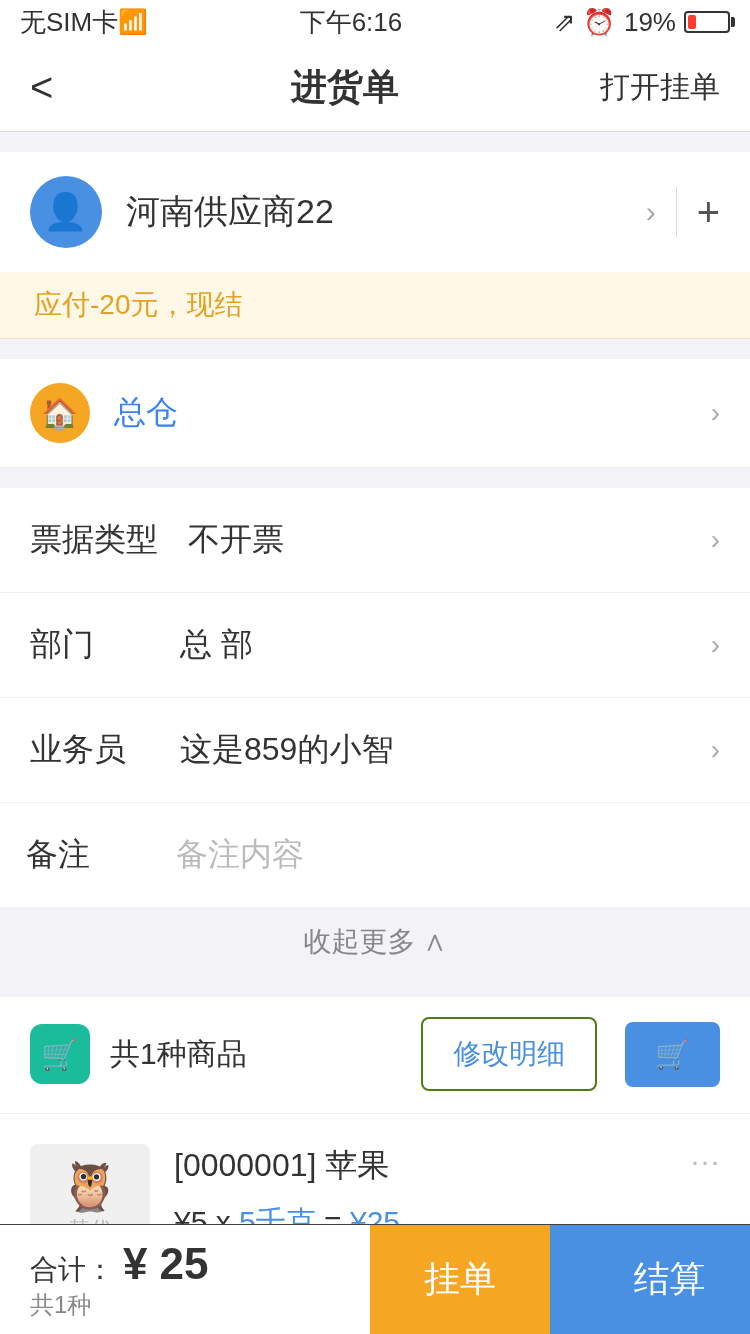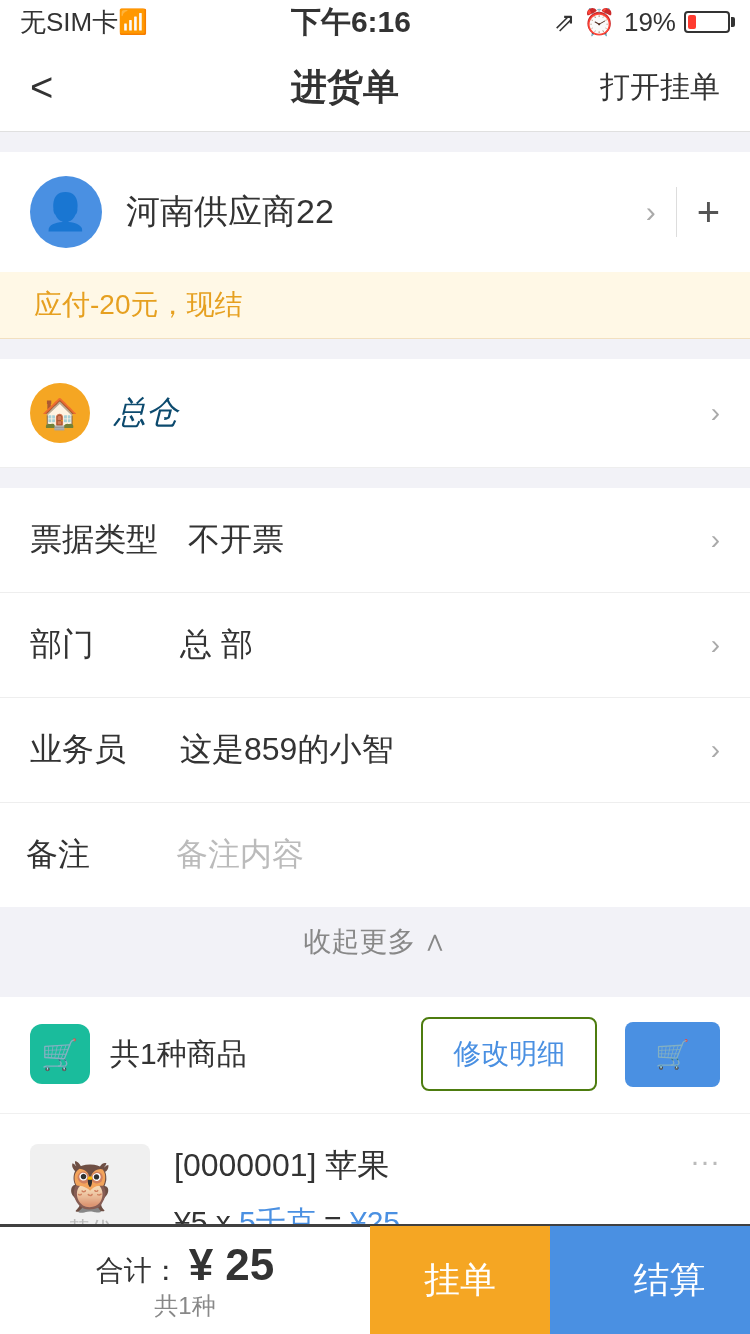--- a/index.html
+++ b/index.html
@@ -18,21 +18,21 @@
       background: #fff;
       height: 44px;
       display: flex;
       align-items: center;
       justify-content: space-between;
       padding: 0 20px;
       font-size: 26px;
       font-weight: 500;
     }
     .status-left { display: flex; align-items: center; gap: 0; }
-    .status-center { font-size: 30px; font-weight: 700; }
+    .status-center { font-size: 26px; font-weight: 400; }
     .status-right { display: flex; align-items: center; gap: 8px; font-size: 26px; }
     .battery-icon {
       width: 46px; height: 22px; border: 2px solid #333; border-radius: 4px;
       position: relative; display: inline-flex; align-items: center; padding: 2px;
     }
     .battery-icon::after {
       content: ''; position: absolute; right: -7px; top: 50%; transform: translateY(-50%);
       width: 4px; height: 10px; background: #333; border-radius: 0 2px 2px 0;
     }
     .battery-fill {
@@ -164,22 +164,21 @@
       min-height: 90px;
     }
     .warehouse-icon {
       width: 60px; height: 60px; border-radius: 50%; background: #f5a623;
       display: flex; align-items: center; justify-content: center;
       color: #fff; font-size: 30px; margin-right: 24px;
     }
     .warehouse-name {
       flex: 1;
       font-size: 32px;
-      color: #0c4a6e;
-      font-style: italic;
+      color: #3b82f6;
     }
 
     
     .collapse-toggle {
       background: #f2f2f7;
       height: 70px;
       display: flex;
       align-items: center;
       justify-content: center;
       font-size: 28px;
@@ -277,22 +276,21 @@
     
     .bottom-bar {
       position: fixed;
       bottom: 0;
       left: 0;
       width: 750px;
       height: 110px;
       background: #fff;
       display: flex;
       align-items: center;
-      border-top: 3px solid #404040;
-      text-align: center;
+      border-top: 1px solid #404040;
     }
     .total-section {
       flex: 1;
       padding: 0 30px;
     }
     .total-label {
       font-size: 28px;
       color: #333;
     }
     .total-amount {

